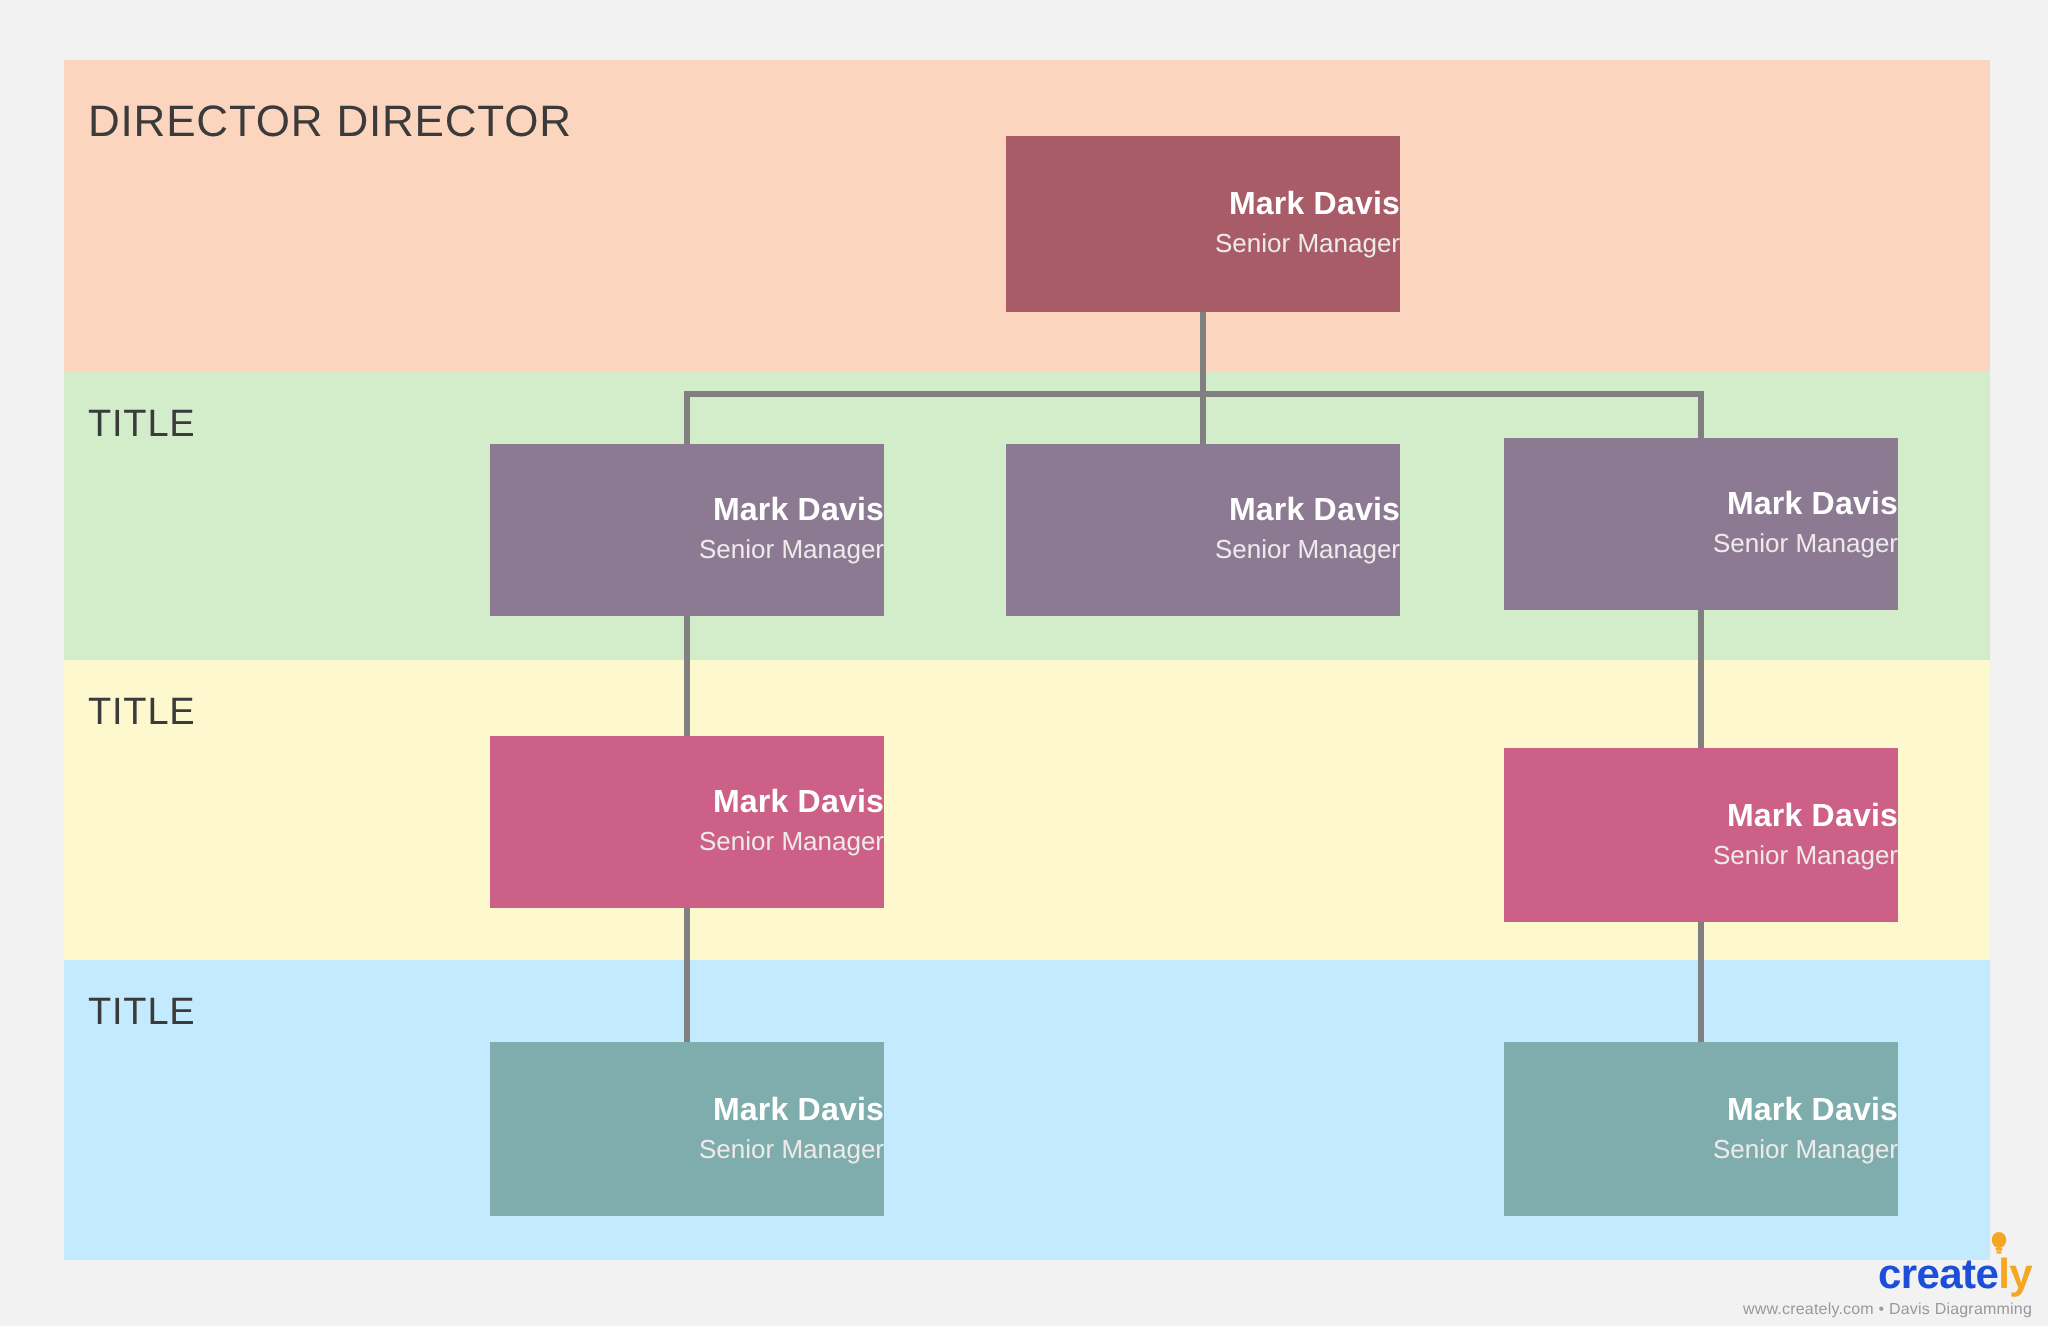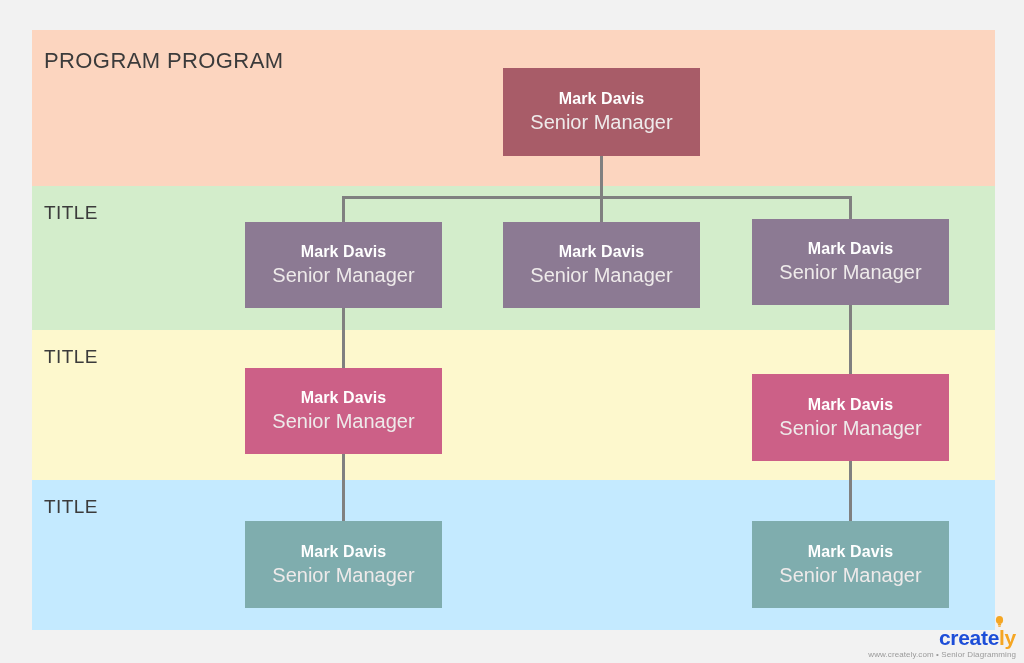--- a/index.html
+++ b/index.html
@@ -52,35 +52,35 @@
     height: 663px;
     pointer-events: none;
   }
 
   
   .node {
     position: absolute;
     box-sizing: border-box;
     display: flex;
     flex-direction: column;
-    align-items: center;
+    align-items: flex-end;
     justify-content: center;
     text-align: center;
     line-height: 1.25;
   }
   .node .nm {
     color: #ffffff;
     font-weight: bold;
     font-size: 16px;
     letter-spacing: 0.1px;
   }
   .node .rl {
     color: #eeeaea;
     font-weight: 400;
-    font-size: 20px;
+    font-size: 13px;
     margin-top: 1px;
   }
 
   
   #watermark {
     position: absolute;
     right: 8px;
     bottom: 4px;
     text-align: right;
     line-height: 1;
@@ -108,21 +108,21 @@
     letter-spacing: 0.1px;
     white-space: nowrap;
   }
 </style>
 </head>
 <body>
 
 <div id="canvas">
 
   <div class="band" id="band-0" style="background: rgb(252, 213, 191);">
-    <div class="band-label">PROGRAM PROGRAM</div>
+    <div class="band-label">DIRECTOR DIRECTOR</div>
   </div>
   <div class="band" id="band-1" style="background: rgb(211, 237, 203);">
     <div class="band-label">TITLE</div>
   </div>
   <div class="band" id="band-2" style="background: rgb(253, 248, 205);">
     <div class="band-label">TITLE</div>
   </div>
   <div class="band" id="band-3" style="background: rgb(196, 234, 255);">
     <div class="band-label">TITLE</div>
   </div>
@@ -174,16 +174,16 @@
 
   <div id="watermark">
     <div id="wm-logo">
       <svg id="wm-bulb" viewBox="0 0 9 11" xmlns="http://www.w3.org/2000/svg">
         <ellipse cx="4.5" cy="4" rx="3.6" ry="4" fill="#f5a623"></ellipse>
         <rect x="2.9" y="8" width="3.2" height="1.3" fill="#f5a623"></rect>
         <rect x="3.3" y="9.6" width="2.4" height="1.2" fill="#f5a623"></rect>
       </svg>
       <span id="wm-create">create</span><span id="wm-ly">ly</span>
     </div>
-    <div id="wm-tag">www.creately.com • Senior Diagramming</div>
+    <div id="wm-tag">www.creately.com • Davis Diagramming</div>
   </div>
 
 </div>
 
 </body></html>

